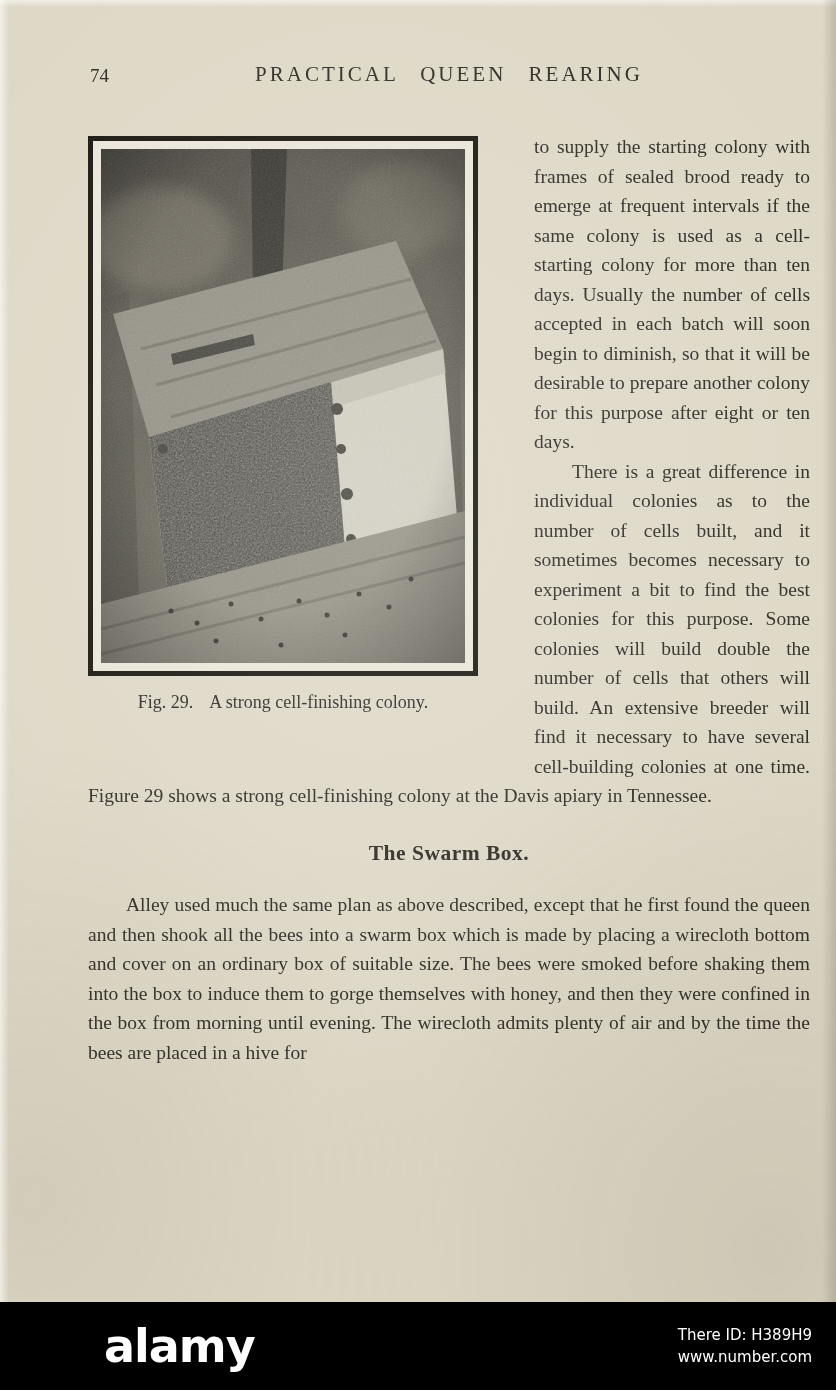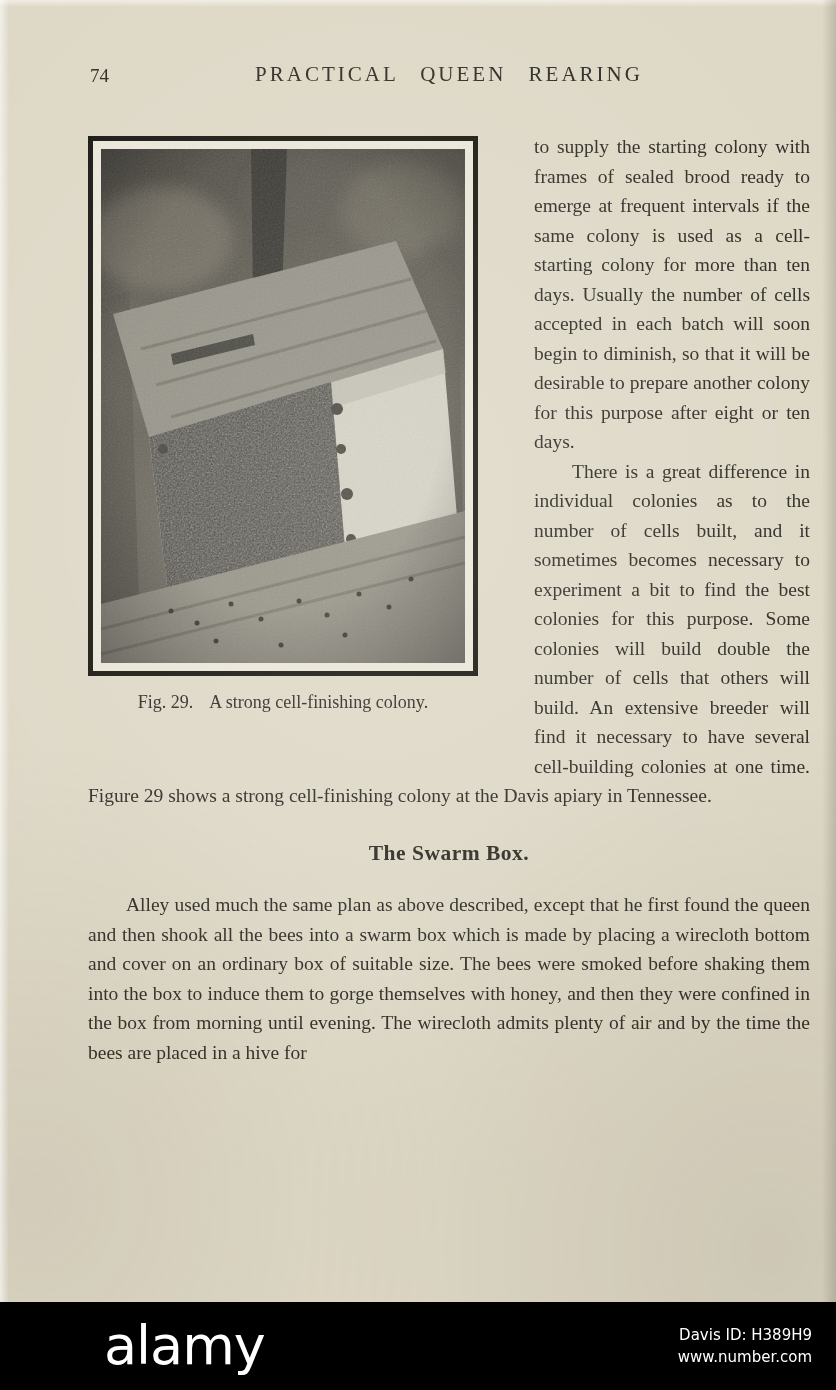--- a/index.html
+++ b/index.html
@@ -85,21 +85,21 @@
     position:absolute;left:0;right:0;bottom:0;height:88px;
     background:var(--bar-bg,#000);
     color:var(--bar-text,#fff);
     display:flex;align-items:center;justify-content:space-between;
     box-sizing:border-box;
     padding:0 24px 0 104px;
     font-family:"DejaVu Sans","Liberation Sans",sans-serif;
     z-index:5;
   }
   .alamy-logo{
-    font-size:54px;font-weight:normal;letter-spacing:-1px;line-height:1;
+    font-size:46px;font-weight:bold;letter-spacing:-1px;line-height:1;
   }
   .wm-right{
     display:flex;flex-direction:column;text-align:right;
     font-size:15px;line-height:22px;
   }
 </style>
 </head>
 <body>
 
 <div class="scan">
@@ -204,17 +204,17 @@
       <h2 class="section-heading">The Swarm Box.</h2>
 
       <p class="body-para indent">Alley used much the same plan as above described, except that he first found the queen and then shook all the bees into a swarm box which is made by placing a wirecloth bottom and cover on an ordinary box of suitable size. The bees were smoked before shaking them into the box to induce them to gorge themselves with honey, and then they were confined in the box from morning until evening. The wirecloth admits plenty of air and by the time the bees are placed in a hive for</p>
 
     </div>
   </div>
 
   <div class="wm-bar">
     <span class="alamy-logo">alamy</span>
     <div class="wm-right">
-      <span>Davis ID: H389H9</span>
+      <span>There ID: H389H9</span>
       <span>www.number.com</span>
     </div>
   </div>
 </div>
 
 </body></html>

